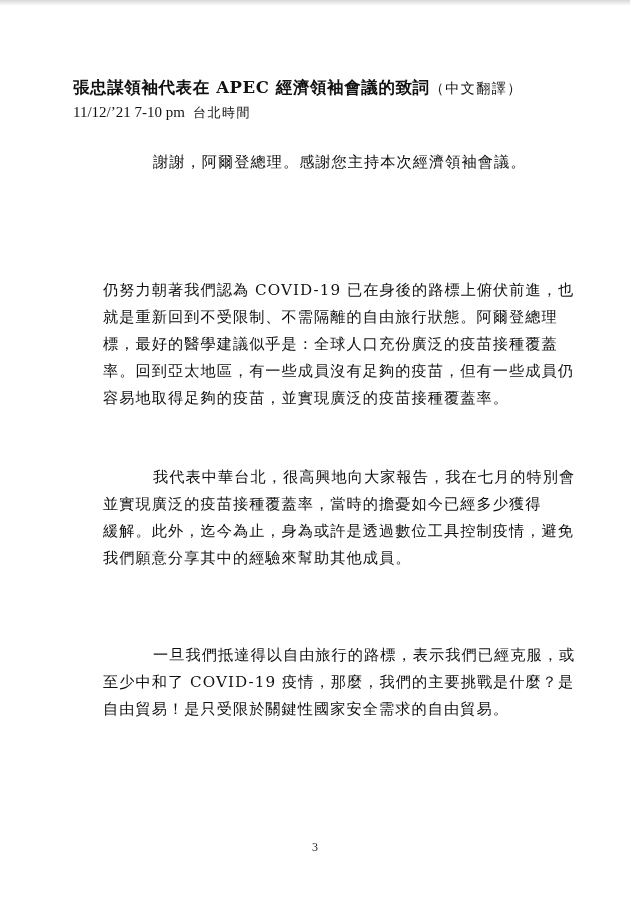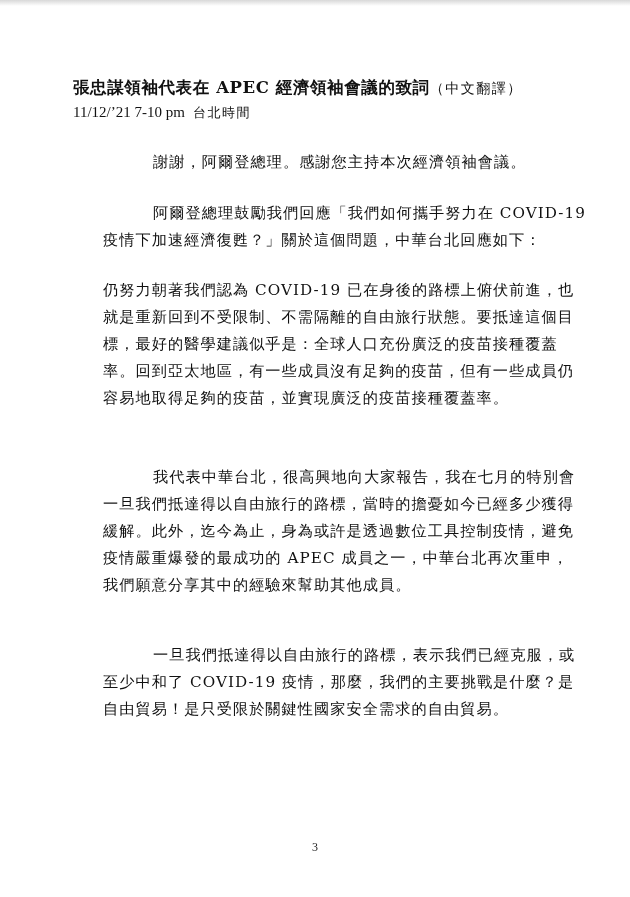--- a/index.html
+++ b/index.html
@@ -52,38 +52,33 @@
   </div>
 
   <div class="date">
     <span>11/12/’21 7-10 pm</span><span class="tz">台北時間</span>
   </div>
 
   <div class="para" style="top:149px;">
     <span class="line indent">謝謝，阿爾登總理。感謝您主持本次經濟領袖會議。</span>
   </div>
 
-  <div class="para" style="top:200px;">
-    <span class="line indent">阿爾登總理鼓勵我們回應「我們如何攜手努力在 COVID-19</span>
-    <span class="line">疫情下加速經濟復甦？」關於這個問題，中華台北回應如下：</span>
-  </div>
 
   <div class="para" style="top:277px;">
     <span class="line">仍努力朝著我們認為 COVID-19 已在身後的路標上俯伏前進，也</span>
-    <span class="line">就是重新回到不受限制、不需隔離的自由旅行狀態。要抵達這個目</span>
+    <span class="line">就是重新回到不受限制、不需隔離的自由旅行狀態。阿爾登總理</span>
     <span class="line">標，最好的醫學建議似乎是：全球人口充份廣泛的疫苗接種覆蓋</span>
     <span class="line">率。回到亞太地區，有一些成員沒有足夠的疫苗，但有一些成員仍</span>
     <span class="line">容易地取得足夠的疫苗，並實現廣泛的疫苗接種覆蓋率。</span>
   </div>
 
   <div class="para" style="top:464px;">
     <span class="line indent">我代表中華台北，很高興地向大家報告，我在七月的特別會</span>
-    <span class="line">一旦我們抵達得以自由旅行的路標，當時的擔憂如今已經多少獲得</span>
+    <span class="line">並實現廣泛的疫苗接種覆蓋率，當時的擔憂如今已經多少獲得</span>
     <span class="line">緩解。此外，迄今為止，身為或許是透過數位工具控制疫情，避免</span>
-    <span class="line">疫情嚴重爆發的最成功的 APEC 成員之一，中華台北再次重申，</span>
     <span class="line">我們願意分享其中的經驗來幫助其他成員。</span>
   </div>
 
   <div class="para" style="top:642px;">
     <span class="line indent">一旦我們抵達得以自由旅行的路標，表示我們已經克服，或</span>
     <span class="line">至少中和了 COVID-19 疫情，那麼，我們的主要挑戰是什麼？是</span>
     <span class="line">自由貿易！是只受限於關鍵性國家安全需求的自由貿易。</span>
   </div>
 
 

